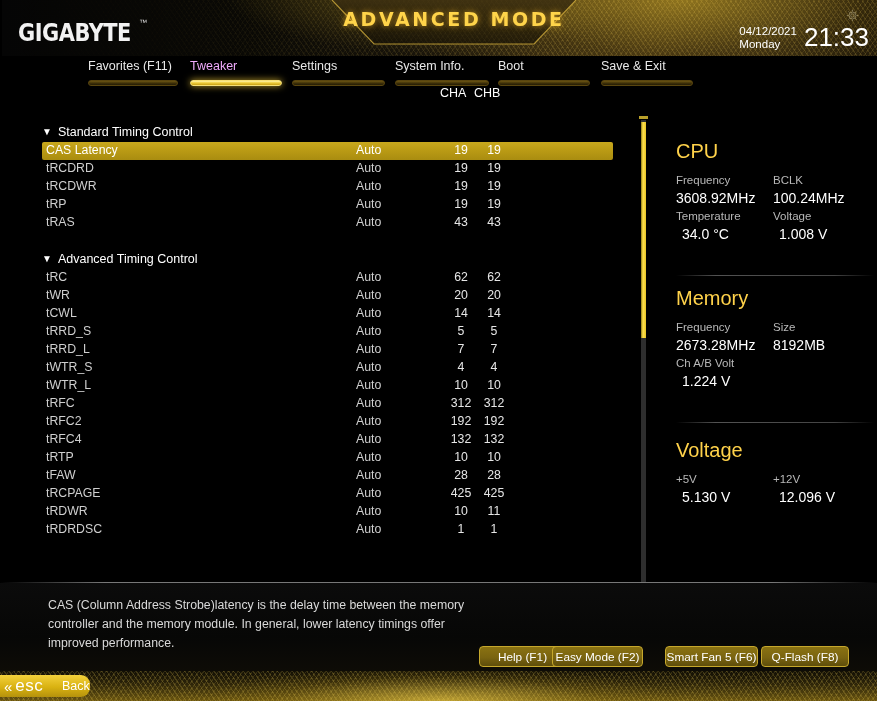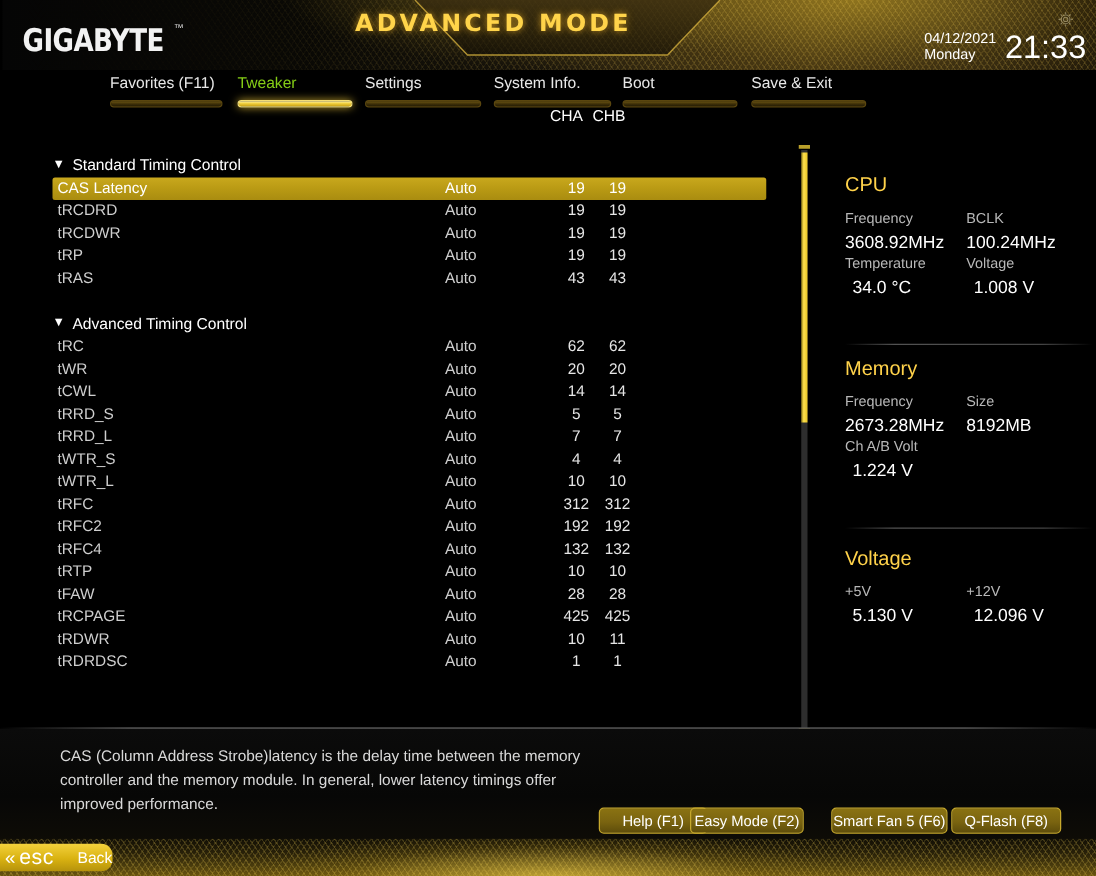--- a/index.html
+++ b/index.html
@@ -49,20 +49,21 @@
     font-size: 8px; color: #dcdcdc;
   }
   #banner-wrap {
     position: absolute; left: 282px; top: 0; width: 340px; height: 48px;
   }
   #banner-shape {
     position: absolute; left: 0; top: 0; width: 340px; height: 48px;
   }
   #advanced-mode {
     position: absolute; left: 0; top: 8px; width: 340px;
+    text-align: center;
     font-size: 19px; letter-spacing: 2.6px; font-weight: bold;
     color: #ffd44a;
     font-family: "DejaVu Sans", sans-serif;
     text-shadow: 0 0 6px rgba(255,190,40,0.7);
   }
   #datetime {
     position: absolute; right: 10px; top: 22px;
     display: flex; align-items: center; gap: 7px;
   }
   #dt-left { text-align: left; line-height: 1.12; }
@@ -75,21 +76,21 @@
   #navbar {
     position: absolute; left: 0; top: 58px; width: 877px; height: 36px;
   }
   .navtab {
     position: absolute; top: 0; text-align: left;
   }
   .navtab .nav-label {
     font-size: 12.5px; color: #e8e8e8; display: block; line-height: 16px;
     white-space: nowrap;
   }
-  .navtab.active .nav-label { color: #84cc16; }
+  .navtab.active .nav-label { color: #f0abfc; }
   .navtab .nav-bar {
     display: block; height: 6px; margin-top: 6px; border-radius: 3px;
     background: linear-gradient(180deg, #6d5613 0%, #3d2f08 55%, #241c05 100%);
     border: 1px solid #5a460f;
   }
   .navtab.active .nav-bar {
     background: linear-gradient(180deg, #fff4a8 0%, #f0cf3f 45%, #c9a113 100%);
     border: 1px solid #f5df76;
     box-shadow: 0 0 7px rgba(255,214,60,0.75);
   }
@@ -150,21 +151,21 @@
   }
   #sb-thumb {
     position: absolute; left: 2px; top: 6px; width: 5px; height: 216px;
     background: linear-gradient(90deg, #8f7a12 0%, #ffe14e 40%, #e8c424 100%);
   }
 
   
   #sidebar { position: absolute; left: 660px; top: 120px; width: 217px; height: 460px; }
   .sb-group { position: absolute; left: 16px; width: 200px; }
   .sb-title {
-    font-size: 16px; color: #ffd24a; margin-bottom: 9px;
+    font-size: 20px; color: #ffd24a; margin-bottom: 9px;
     font-family: "Liberation Sans", sans-serif;
   }
   .sb-grid { display: flex; }
   .sb-cell { width: 97px; }
   .sb-lbl { font-size: 11.5px; color: #b8b8b8; line-height: 17px; }
   .sb-val { font-size: 14px; color: #ffffff; line-height: 19px; }
   .sb-val.ind { padding-left: 6px; }
   .sb-divider {
     position: absolute; left: 676px; width: 198px; height: 1px;
     background: linear-gradient(90deg, rgba(150,150,150,0) 0%, rgba(150,150,150,0.55) 20%, rgba(150,150,150,0.45) 80%, rgba(150,150,150,0) 100%);

